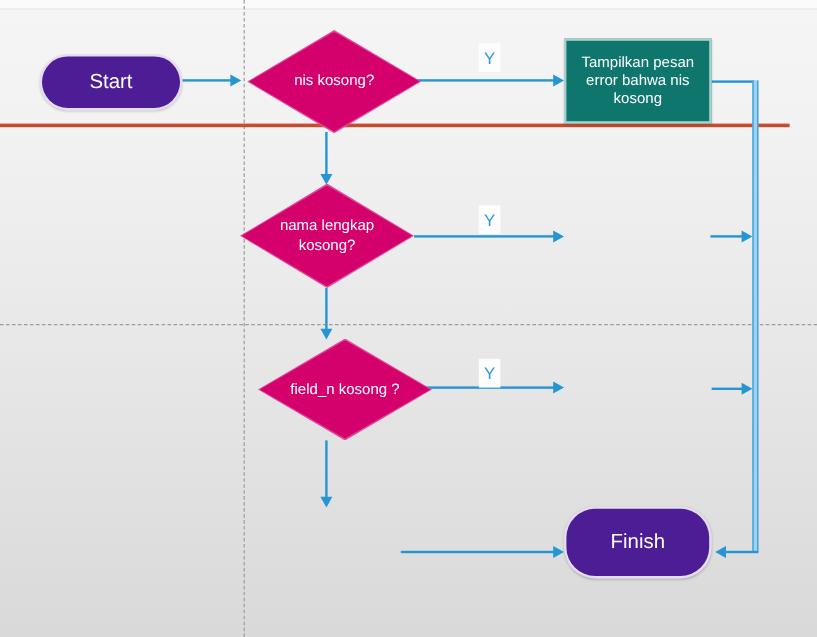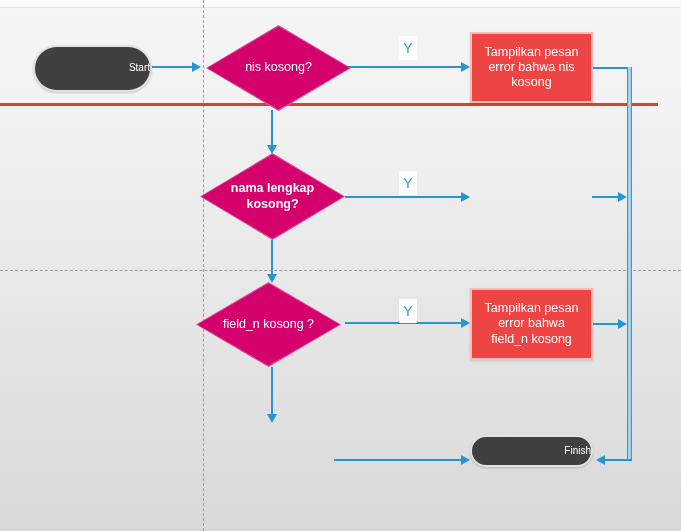--- a/index.html
+++ b/index.html
@@ -20,39 +20,39 @@
   .v-line{position:absolute;width:2px;background:#2595d4;}
   .collector{position:absolute;left:627px;top:67px;width:5px;height:393px;background:#9ed2f0;
     border-left:1px solid #2e9bd6;border-right:1px solid #2e9bd6;box-sizing:border-box;}
   .arr{position:absolute;width:0;height:0;}
   .arr-r{border-top:5px solid transparent;border-bottom:5px solid transparent;border-left:9px solid #2595d4;}
   .arr-l{border-top:5px solid transparent;border-bottom:5px solid transparent;border-right:9px solid #2595d4;}
   .arr-d{border-left:5px solid transparent;border-right:5px solid transparent;border-top:9px solid #2595d4;}
   
   .shape{position:absolute;display:flex;align-items:center;justify-content:center;text-align:center;
     color:#fff;font-size:12.5px;line-height:1.22;box-sizing:border-box;}
-  .terminator{background:#404040;border:2px solid rgba(255,255,255,.85);border-radius:26px;
-    font-size:10px;box-shadow:0 1px 2px rgba(0,0,0,.18);justify-content:flex-end;}
-  .process{background:#ef4444;border:2px solid rgba(255,255,255,.65);box-shadow:0 1px 2px rgba(0,0,0,.15);
+  .terminator{background:#4c1d95;border:2px solid rgba(255,255,255,.85);border-radius:26px;
+    font-size:17px;box-shadow:0 1px 2px rgba(0,0,0,.18);}
+  .process{background:#0f766e;border:2px solid rgba(255,255,255,.65);box-shadow:0 1px 2px rgba(0,0,0,.15);
     padding:0 12px;}
   .diamond{position:absolute;}
   .d-outer,.d-inner{position:absolute;clip-path:polygon(50% 0,100% 50%,50% 100%,0 50%);}
   .d-outer{inset:0;background:#e0489a;}
   .d-inner{inset:1.5px;background:#d4016d;display:flex;align-items:center;justify-content:center;
     text-align:center;color:#fff;font-size:12.5px;line-height:1.25;}
   
   .n-start{left:33px;top:45px;width:119px;height:47px;}
   .n-d1{left:206px;top:25px;width:145px;height:86px;}
   .n-box1{left:470px;top:32px;width:123px;height:71px;}
-  .n-d2{left:200px;top:153px;width:145px;height:87px;font-weight:bold;}
+  .n-d2{left:200px;top:153px;width:145px;height:87px;}
   .n-box2{left:470px;top:161px;width:122px;height:71px;}
-  .n-d3{left:196px;top:282px;width:145px;height:85px;}
+  .n-d3{left:215px;top:282px;width:145px;height:85px;}
   .n-box3{left:470px;top:288px;width:123px;height:72px;}
   .n-box4{left:211px;top:423px;width:123px;height:74px;}
-  .n-finish{left:470px;top:435px;width:123px;height:32px;}
+  .n-finish{left:470px;top:422px;width:123px;height:60px;}
   .d1-label{width:112px;}
   .d2-label{width:100px;}
   .d3-label{width:132px;}
   
   .ylab{position:absolute;width:18px;height:24px;background:#fdfdfd;color:#2e9bd6;
     font-size:14px;display:flex;align-items:center;justify-content:center;}
   .y1{left:399px;top:36px;}
   .y2{left:399px;top:171px;}
   .y3{left:399px;top:299px;}
 </style>
@@ -129,22 +129,19 @@
   </div>
 
 
   <div class="diamond n-d3">
     <div class="d-outer"></div>
     <div class="d-inner">
       <span class="d3-label">field_n kosong ?</span>
     </div>
   </div>
 
-  <div class="shape process n-box3">
-    <span>Tampilkan pesan error bahwa field_n kosong</span>
-  </div>
 
 
   <div class="shape terminator n-finish">
     <span>Finish</span>
   </div>
 
 </div>
 
 </body></html>

